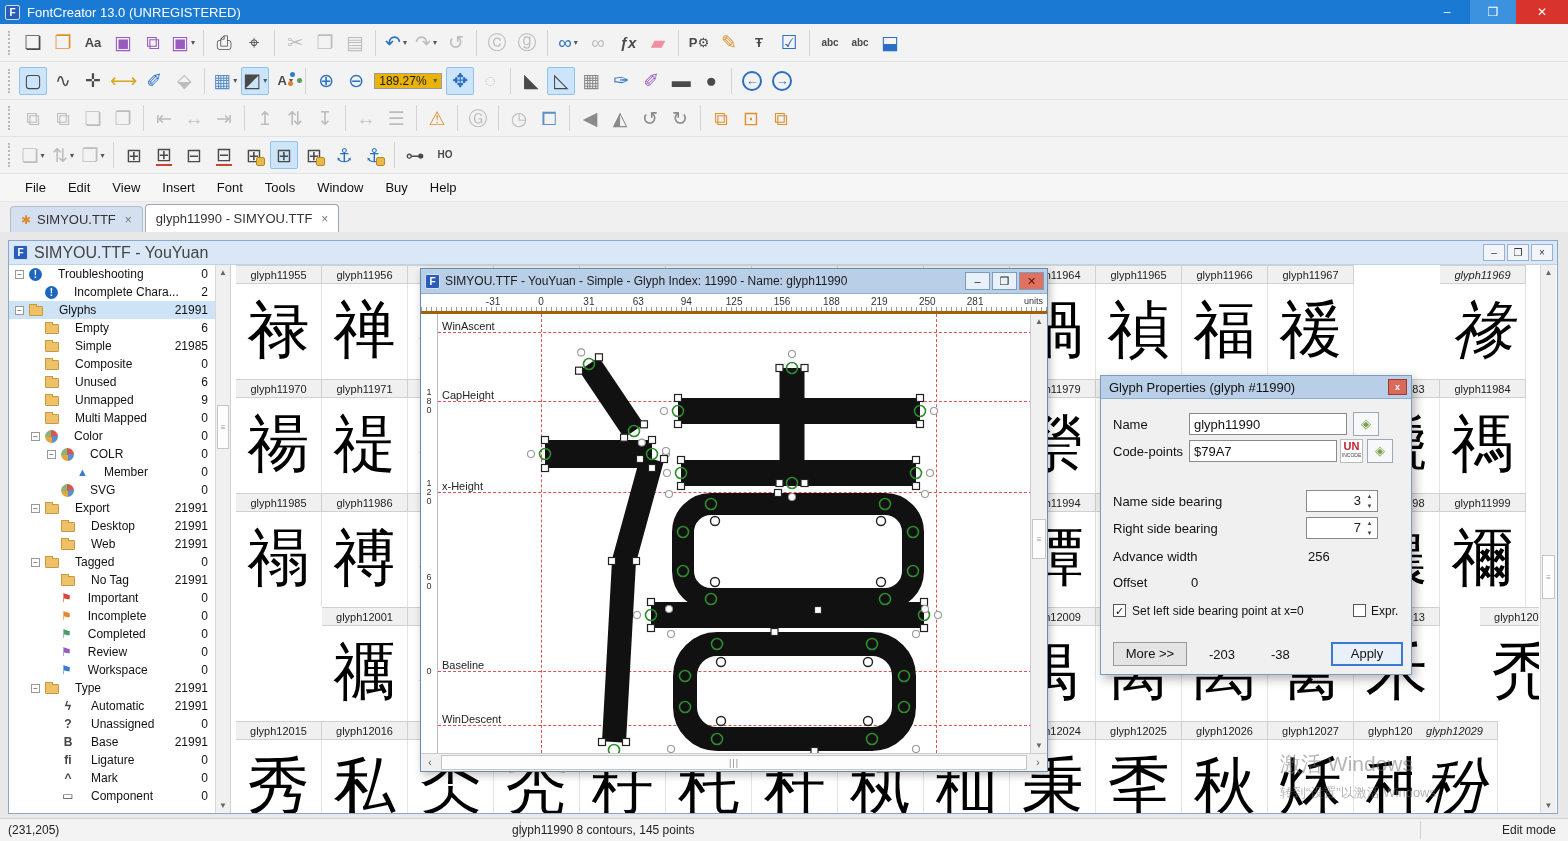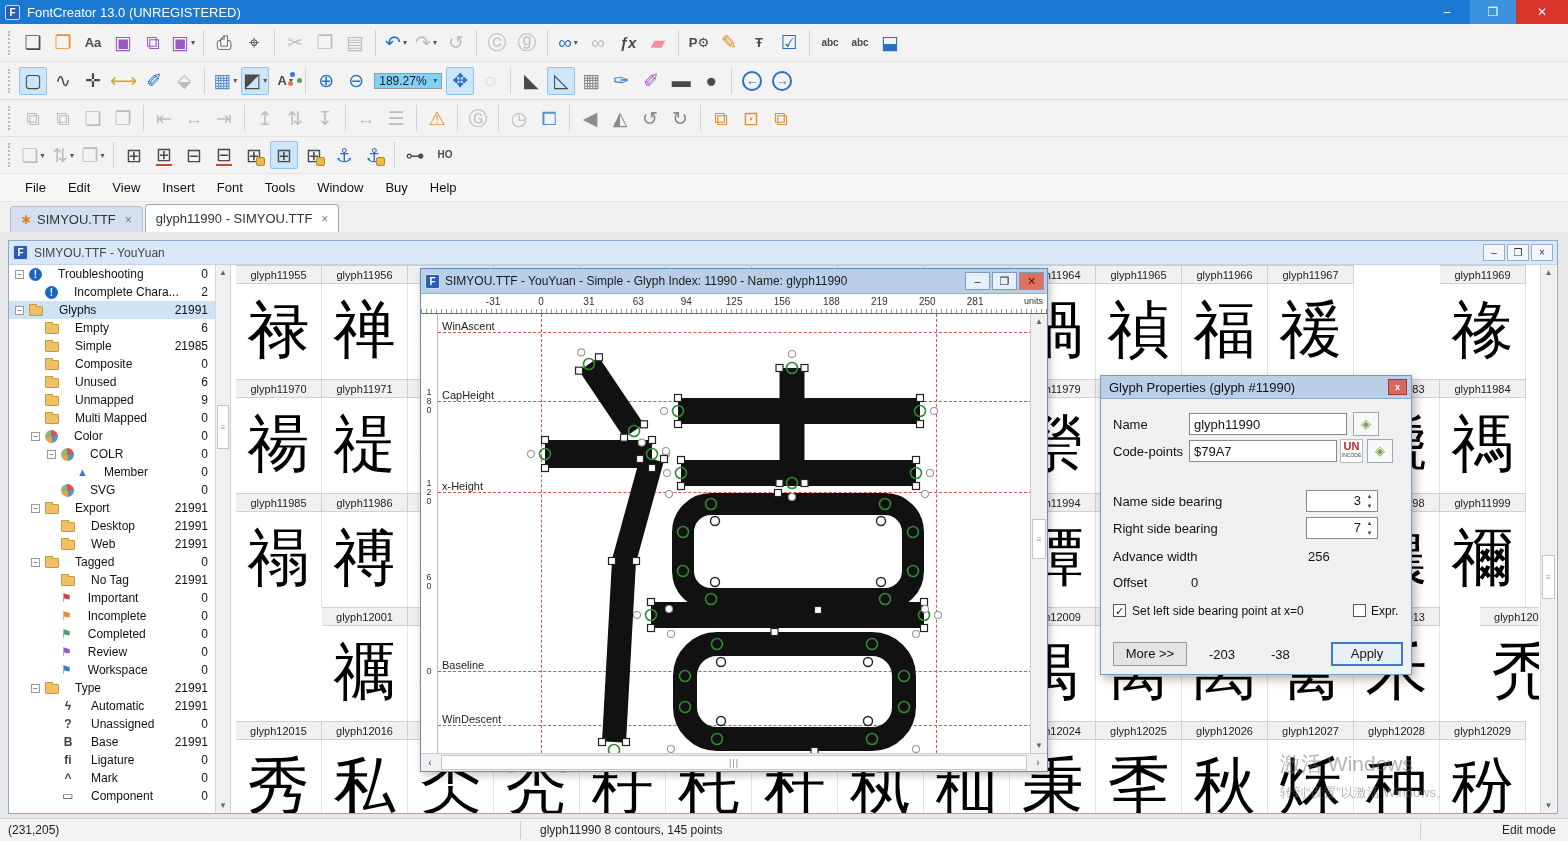--- a/index.html
+++ b/index.html
@@ -36,40 +36,40 @@
   .tbi.y{color:#d9a520}
   .tbi.pk{color:#ef8fa0}
   .tbi.g2{color:#8a8a8a}
   .tbi.bb{color:#5b8fc9}
   .tbi.act{background:#cde5fb;border-color:#8fc3ee}
   .tbi.circ .gl{width:20px;height:20px;border:2px solid #2a6fc4;border-radius:50%;font-size:13px;display:flex;align-items:center;justify-content:center}
   .tbi .dd{font-size:8px;color:#555;margin-left:2px}
   .tbi.dot::after{content:"";position:absolute;right:3px;top:4px;width:5px;height:5px;border-radius:50%;background:#2e7fd0;box-shadow:-2px 9px 0 #e07f35,7px 6px 0 #58a05a}
   .tbi.lk::after{content:"";position:absolute;right:2px;bottom:2px;width:7px;height:7px;border-radius:2px;background:#e9b94a;border:1px solid #b58a20}
   .tbi.r2 .gl{border-bottom:2px solid #cc4433}
-  .zoombox{display:flex;align-items:center;border:1px solid #9a9a9a;background:#7dd3fc;height:16px;padding:0 4px;margin:0 3px;font-size:12px}
+  .zoombox{display:flex;align-items:center;border:1px solid #9a9a9a;background:#eab308;height:16px;padding:0 4px;margin:0 3px;font-size:12px}
   .zoombox .zv{min-width:50px}
   .zoombox .za{font-size:8px;color:#555;margin-left:4px}
 
   
   #menubar{position:absolute;left:0;top:174px;width:100%;height:28px;background:#f6f6f6;display:flex;align-items:center;padding-left:14px;border-bottom:1px solid #e6e6e6}
   .menu-item{padding:4px 11px;font-size:13px;color:#111}
 
   
   #tabbar{position:absolute;left:0;top:202px;width:100%;height:30px;background:#f0f0f0;display:flex;align-items:flex-end;padding-left:10px}
   .tab{height:26px;display:flex;align-items:center;padding:0 10px;border:1px solid #aebed0;border-bottom:none;border-radius:4px 4px 0 0;background:#d4e0ef;margin-right:2px;font-size:13px;color:#333}
   .tab.active{background:#fff;height:28px;border-color:#9aa7b8}
   .tab .gear{color:#e0882a;margin-right:6px;font-size:12px}
   .tab .x{margin-left:9px;color:#777;font-size:12px}
 
   
   #workspace{position:absolute;left:0;top:232px;width:1568px;height:586px;background:#e8e8e8}
   #mdi{position:absolute;left:8px;top:8px;right:10px;bottom:4px;background:#fff;border:1px solid #88a8cc;overflow:hidden}
   #mdi-titlebar{position:absolute;left:0;top:0;right:0;height:24px;background:#d9e7f7;display:flex;align-items:center;padding-left:4px;border-bottom:1px solid #c0d2e6}
-  #mdi-titlebar .ttl{color:#444;font-size:12px;margin-left:6px}
+  #mdi-titlebar .ttl{color:#444;font-size:16px;margin-left:6px}
   .mdibtns{margin-left:auto;display:flex;margin-right:4px}
   .mdibtn{width:22px;height:17px;border:1px solid #9ab0c8;background:#f2f6fb;font-size:10px;display:flex;align-items:center;justify-content:center;margin-left:2px;color:#333}
 
   
   #tree{position:absolute;left:0;top:24px;width:222px;bottom:0;background:#fff;border-right:1px solid #d0d0d0;overflow:hidden}
   .trow{position:relative;height:18px;display:flex;align-items:center;font-size:12px;white-space:nowrap}
   .trow.sel{background:#cfe3f7}
   .texp{position:absolute;width:9px;height:9px;border:1px solid #999;background:#fff;font-size:8px;line-height:7px;text-align:center;color:#333}
   .tico{display:inline-block;flex:none}
   .tico.warn{width:13px;height:13px;border-radius:50%;background:#1d66c0;color:#fff;font-size:10px;font-weight:bold;text-align:center;line-height:13px}
@@ -99,21 +99,21 @@
   #watermark .w1{font-size:21px}
   #watermark .w2{font-size:13px;margin-top:6px}
 
   
   #editwin{position:absolute;left:420px;top:36px;width:628px;height:504px;background:#fff;border:1px solid #6a8cb0;box-shadow:2px 3px 8px rgba(0,0,0,.25)}
   #editwin .etitle{position:absolute;left:0;top:0;right:0;height:25px;background:#b9cfe8;display:flex;align-items:center;padding-left:4px;border-bottom:1px solid #8fafd0}
   #editwin .etitle .ttl{font-size:12px;color:#1a1a1a;margin-left:5px;white-space:nowrap;overflow:hidden}
   .ebtns{margin-left:auto;display:flex;margin-right:3px}
   .ebtn{width:25px;height:18px;border:1px solid #7d9cbd;background:#e8f0f9;font-size:11px;display:flex;align-items:center;justify-content:center;margin-left:2px;color:#222}
   .ebtn.close{background:#e0715f;color:#5d130c;font-weight:bold}
-  #hruler{position:absolute;left:0;top:25px;right:0;height:20px;background:#fff;border-bottom:1px solid #a16207;font-size:10px;color:#333}
+  #hruler{position:absolute;left:0;top:25px;right:0;height:20px;background:#fff;border-bottom:3px solid #a16207;font-size:10px;color:#333}
   #hruler::after{content:"";position:absolute;left:0;right:0;bottom:0;height:4px;background:repeating-linear-gradient(90deg,#999 0 1px,transparent 1px 5px)}
   #hruler .rl{position:absolute;top:2px;transform:translateX(-50%)}
   #hruler .runit{position:absolute;top:2px;right:4px;font-size:9px}
   #vruler{position:absolute;left:0;top:45px;width:17px;bottom:18px;background:#fff;border-right:1px solid #bbb;font-size:9px;color:#333}
   .vrl{position:absolute;left:3px;width:10px;text-align:center;line-height:9px;transform:translateY(-50%)}
   #canvas{position:absolute;left:17px;top:45px;width:594px;bottom:18px;background:#fff;overflow:hidden}
   .hguide{position:absolute;left:0;right:0;height:0;border-top:1px dashed #e05050}
   .hguide .glabel{position:absolute;left:4px;bottom:1px;font-size:11px;color:#222;background:rgba(255,255,255,.6)}
   .vguide{position:absolute;top:0;bottom:0;width:0;border-left:1px dashed #e05050}
   #glyphsvg{position:absolute;left:0;top:0}
@@ -137,21 +137,21 @@
   .spin .sv{position:absolute;right:16px;top:2px;font-size:13px}
   .spin .sa{position:absolute;right:1px;top:0;width:13px;height:20px;font-size:6px;color:#444;text-align:center;line-height:10px}
   .dcheck{position:absolute;width:13px;height:13px;border:1px solid #555;background:#fff;font-size:11px;line-height:12px;text-align:center;color:#111;font-weight:bold}
   .dbtn{position:absolute;height:24px;background:#e4e4e4;border:1px solid #9a9a9a;text-align:center;font-size:13px;color:#111;line-height:22px}
   .dbtn.primary{border:1px solid #3a7bd0;box-shadow:0 0 0 1px #3a7bd0 inset;background:#e8f0fa}
 
   
   #statusbar{position:absolute;left:0;top:818px;width:100%;height:23px;background:#f3f3f3;border-top:1px solid #d0d0d0;font-size:12px;color:#222}
   #statusbar .sep{position:absolute;top:2px;bottom:2px;width:1px;background:#d0d0d0}
   #statusbar .s1{position:absolute;left:8px;top:4px}
-  #statusbar .s2{position:absolute;left:540px;top:4px}
+  #statusbar .s2{position:absolute;left:512px;top:4px}
   #statusbar .s3{position:absolute;right:12px;top:4px}
 </style>
 </head>
 <body>
 
 <div id="app">
 
   <div id="titlebar">
     <span class="appicon">F</span>
     <span class="ttl">FontCreator 13.0 (UNREGISTERED)</span>
@@ -718,21 +718,21 @@
             <div class="gchar">禎</div>
           </div>
           <div class="gcell" style="left: 946px; top: 0px;">
             <div class="ghead">glyph11966</div>
             <div class="gchar">福</div>
           </div>
           <div class="gcell" style="left: 1032px; top: 0px;">
             <div class="ghead">glyph11967</div>
             <div class="gchar">禐</div>
           </div>
-          <div class="gcell" style="left: 1204px; top: 0px;">
+          <div class="gcell" style="left: 1204px; top: 0px; font-style: italic;">
             <div class="ghead">glyph11969</div>
             <div class="gchar">禒</div>
           </div>
           <div class="gcell" style="left: 0px; top: 114px;">
             <div class="ghead">glyph11970</div>
             <div class="gchar">禓</div>
           </div>
           <div class="gcell" style="left: 86px; top: 114px;">
             <div class="ghead">glyph11971</div>
             <div class="gchar">禔</div>
@@ -954,21 +954,21 @@
             <div class="gchar">秋</div>
           </div>
           <div class="gcell" style="left: 1032px; top: 456px;">
             <div class="ghead">glyph12027</div>
             <div class="gchar">秌</div>
           </div>
           <div class="gcell" style="left: 1118px; top: 456px;">
             <div class="ghead">glyph12028</div>
             <div class="gchar">种</div>
           </div>
-          <div class="gcell" style="left: 1204px; top: 456px;">
+          <div class="gcell" style="left: 1176px; top: 456px; font-style: italic;">
             <div class="ghead">glyph12029</div>
             <div class="gchar">秎</div>
           </div>
         </div>
 
       <div id="gridscroll" class="vscroll">
         <span class="up">▲</span>
         <span class="th" style="top:290px">≡</span>
         <span class="dn">▼</span>
       </div>

